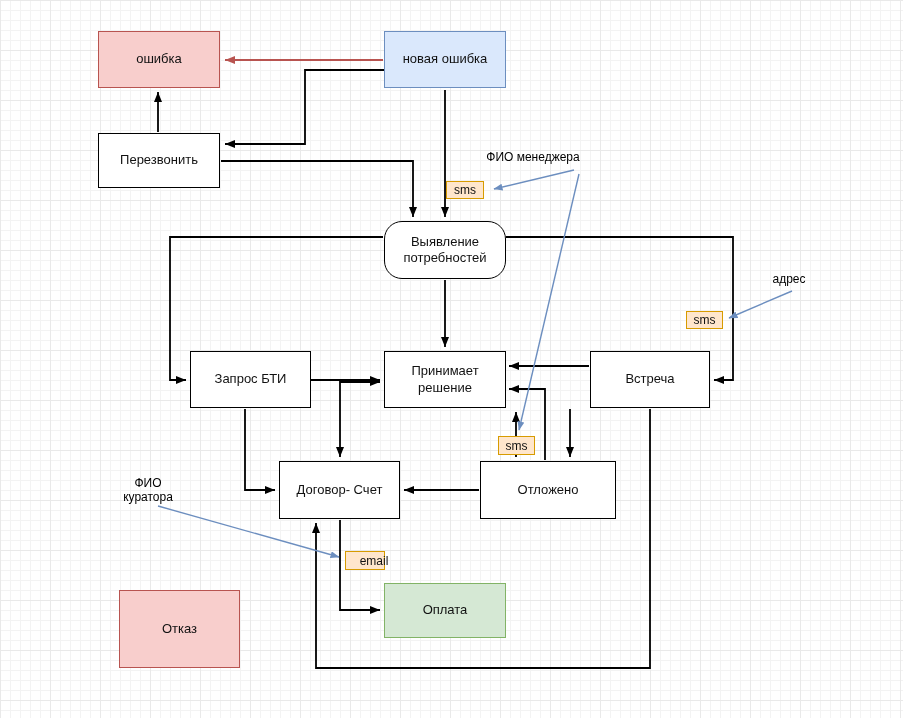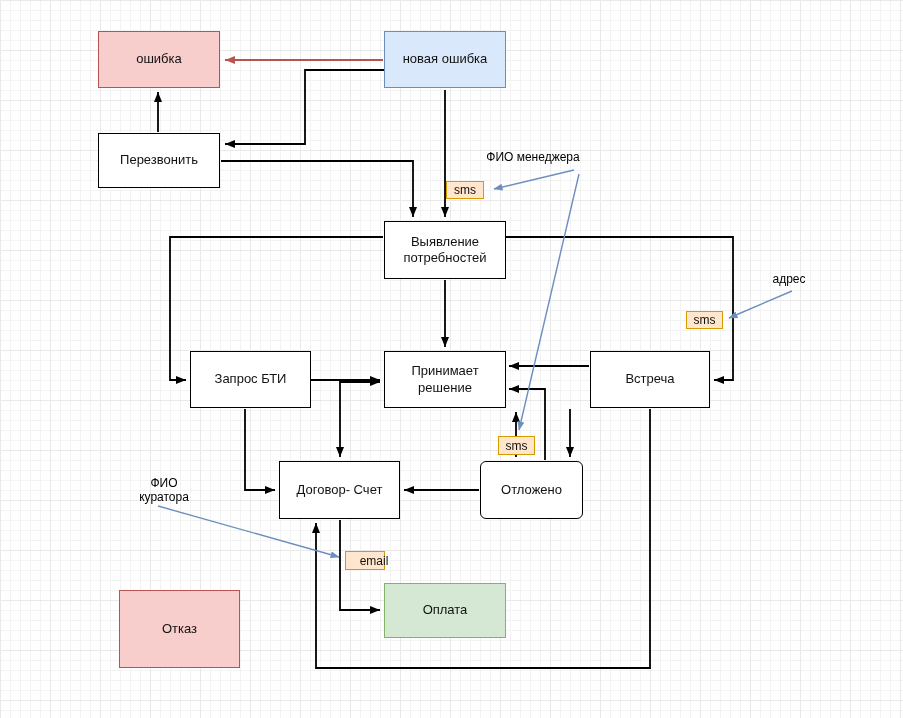--- a/index.html
+++ b/index.html
@@ -82,36 +82,36 @@
 
   <div class="node red" style="left:98px;top:31px;width:122px;height:57px;">
       <span>ошибка</span>
     </div>
   <div class="node blue" style="left:384px;top:31px;width:122px;height:57px;">
       <span>новая ошибка</span>
     </div>
   <div class="node" style="left:98px;top:133px;width:122px;height:55px;">
       <span>Перезвонить</span>
     </div>
-  <div class="node" style="left:384px;top:221px;width:122px;height:58px;">
+  <div class="node" style="left:384px;top:221px;width:122px;height:58px;border-radius:18px;">
       <span>Выявление потребностей</span>
     </div>
   <div class="node" style="left:190px;top:351px;width:121px;height:57px;">
       <span>Запрос БТИ</span>
     </div>
   <div class="node" style="left:384px;top:351px;width:122px;height:57px;">
       <span>Принимает решение</span>
     </div>
   <div class="node" style="left:590px;top:351px;width:120px;height:57px;">
       <span>Встреча</span>
     </div>
   <div class="node" style="left:279px;top:461px;width:121px;height:58px;">
       <span>Договор- Счет</span>
     </div>
-  <div class="node" style="left:480px;top:461px;width:103px;height:58px;border-radius:6px;">
+  <div class="node" style="left:480px;top:461px;width:136px;height:58px;">
       <span>Отложено</span>
     </div>
   <div class="node green" style="left:384px;top:583px;width:122px;height:55px;">
       <span>Оплата</span>
     </div>
   <div class="node red" style="left:119px;top:590px;width:121px;height:78px;">
       <span>Отказ</span>
     </div>
 
   <div class="tag" style="left:446px;top:181px;width:38px;height:18px;">
@@ -122,15 +122,15 @@
     </div>
   <div class="tag" style="left:498px;top:436px;width:37px;height:19px;">
       <span>sms</span>
     </div>
   <div class="tag" style="left:345px;top:551px;width:40px;height:19px;padding-left:18px;">
       <span>email</span>
     </div>
 
   <div class="note" style="left:478px;top:150px;width:110px;"><span>ФИО менеджера</span></div>
   <div class="note" style="left:766px;top:272px;width:46px;"><span>адрес</span></div>
-  <div class="note" style="left:116px;top:476px;width:64px;margin-left:16px;"><span>ФИО куратора</span></div>
+  <div class="note" style="left:116px;top:476px;width:64px;"><span>ФИО куратора</span></div>
 
 </div>
 
 </body></html>

